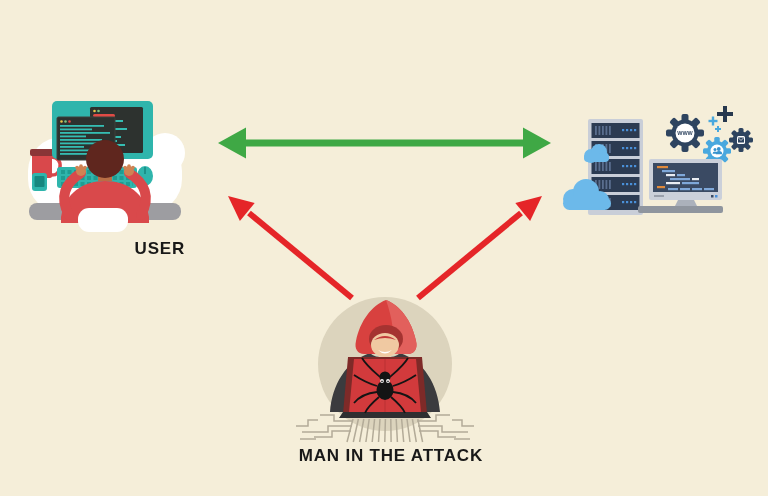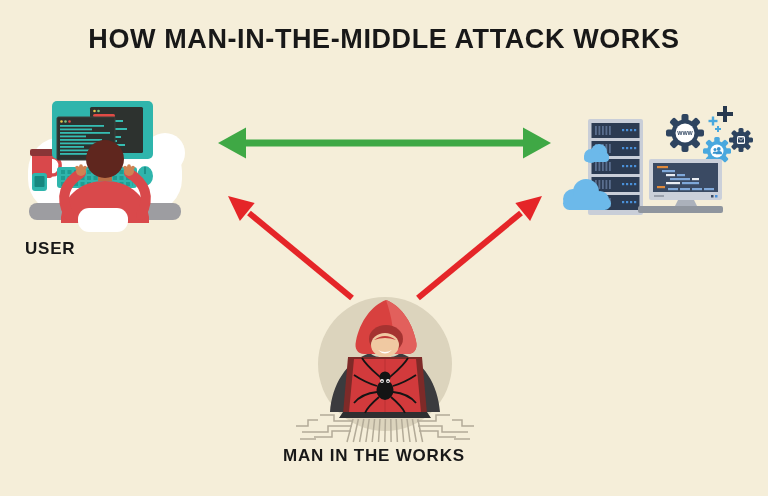--- a/index.html
+++ b/index.html
@@ -3,31 +3,30 @@
 <meta charset="utf-8">
 <style>
   html,body{margin:0;padding:0;}
   body{font-family:"Liberation Sans","DejaVu Sans",sans-serif;}
   .canvas{position:relative;width:768px;height:496px;background:#F5EED9;overflow:hidden;}
   .title{position:absolute;top:24px;left:0;width:768px;margin:0;text-align:center;
          font-size:27px;font-weight:800;letter-spacing:.6px;color:#181818;white-space:nowrap;}
   .arrow-layer{position:absolute;left:0;top:0;}
   .node{position:absolute;}
   .label{position:absolute;font-weight:800;font-size:17px;letter-spacing:.8px;
-         color:#181818;text-align:left;white-space:nowrap;}
+         color:#181818;text-align:right;white-space:nowrap;}
   .label-user{left:25px;top:239px;width:160px;}
   .label-webapp{left:546px;top:237px;width:200px;}
   .label-mitm{left:283px;top:446px;width:200px;}
 </style>
 </head>
 <body>
 
 <div class="canvas">
 
-  <h1 class="title">HOW MAN-IN-THE-MIDDLE ATTACK WORKS</h1>
 
   <svg class="arrow-layer" width="768" height="496" viewBox="0 0 768 496">
     <g fill="#3FA845">
       <line x1="243" y1="143" x2="526" y2="143" stroke="#3FA845" stroke-width="7"></line>
       <polygon points="218,143 246,127.5 246,158.5"></polygon>
       <polygon points="551,143 523,127.5 523,158.5"></polygon>
     </g>
     <g fill="#E52528">
       <line x1="352" y1="298" x2="249" y2="213" stroke="#E52528" stroke-width="6"></line>
       <polygon points="228,196 254.7,202.9 239.9,220.9"></polygon>
@@ -311,15 +310,15 @@
         <circle cx="92" cy="88.4" r="0.8" fill="#141414"></circle>
           <circle cx="98" cy="88.4" r="0.8" fill="#141414"></circle>
       </g>
       <g stroke="#B3AB98" stroke-width="1.5" fill="none">
         <path d="M63,126 L57,149 M68.4,126 L63.3,149 M73.8,126 L69.6,149 M79.2,126 L75.9,149 M84.6,126 L82.2,149 M90,126 L88.5,149 M95.4,126 L94.8,149 M100.8,126 L101.1,149 M106.2,126 L107.4,149 M111.6,126 L113.7,149 M117,126 L120,149 M122.4,126 L126.3,149 M127.8,126 L132.6,149"></path>
         <path d="M63,128 L44,128 L44,122 L30,122 M62,133 L38,133 L38,139 L12,139 M61,138 L42,138 L42,144 L24,144 M6,133 L18,133 L18,127 L28,127 M10,146 L26,146"></path>
         <path d="M127,128 L146,128 L146,122 L160,122 M128,133 L152,133 L152,139 L178,139 M129,138 L148,138 L148,144 L166,144 M162,127 L172,127 L172,133 L184,133 M164,146 L180,146"></path>
       </g>
     </svg>
   </div>
-  <div class="label label-mitm">MAN IN THE WORKS</div>
+  <div class="label label-mitm">MAN IN THE ATTACK</div>
 
 </div>
 
 </body></html>

